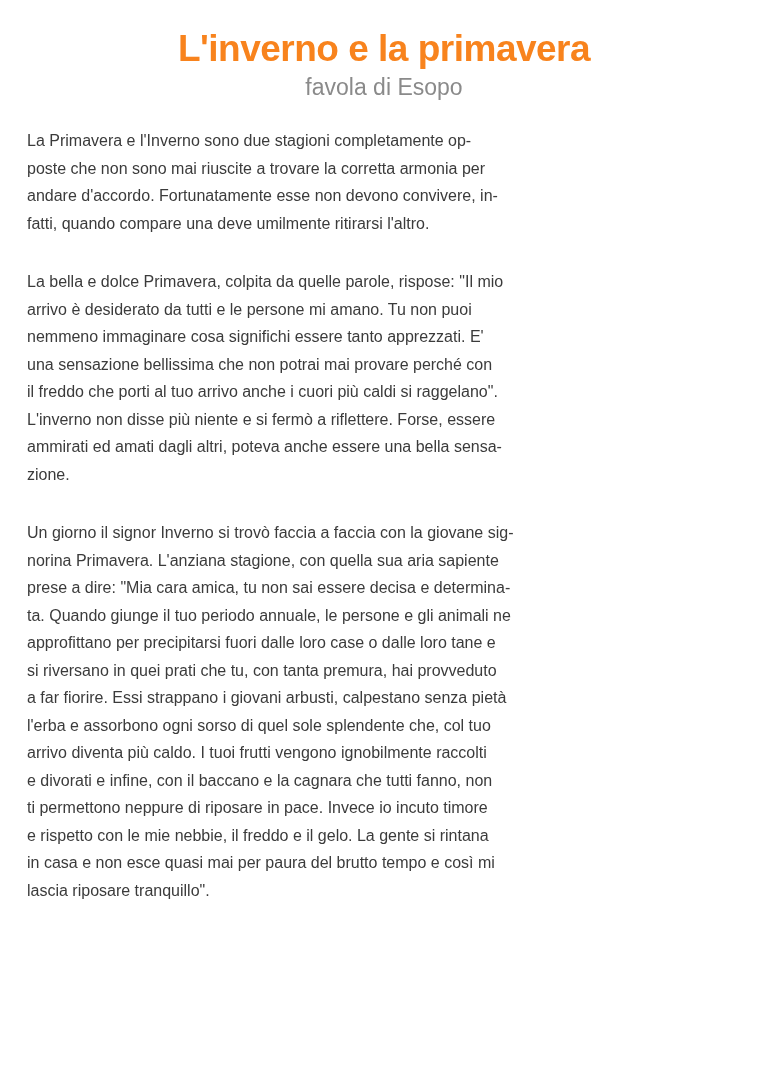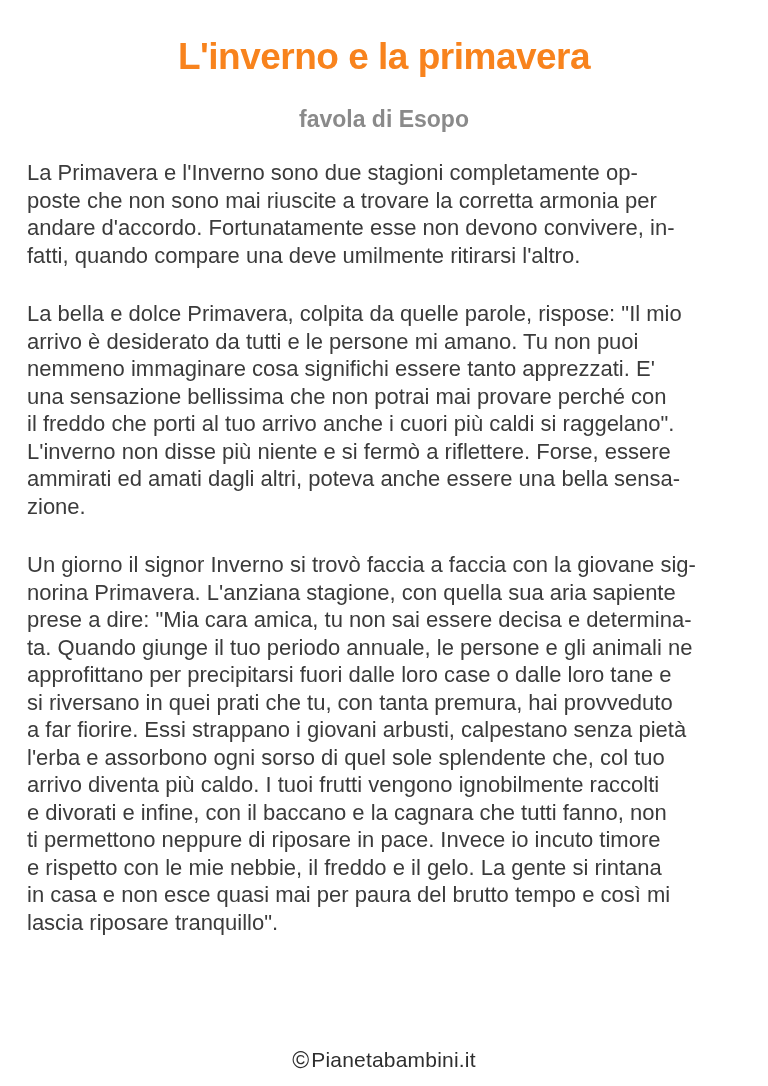--- a/index.html
+++ b/index.html
@@ -11,41 +11,41 @@
     position: relative;
     width: 768px;
     height: 1086px;
     margin: 0 auto;
     background: #ffffff;
     overflow: hidden;
     font-family: "Liberation Sans", sans-serif;
   }
   .doc-title {
     margin: 0;
-    padding-top: 36px;
+    padding-top: 28px;
     text-align: center;
     font-size: 37px;
     font-weight: 700;
     letter-spacing: -0.5px;
     color: #F8831D;
   }
   .doc-subtitle {
-    margin-top: 28px;
+    margin-top: 4px;
     text-align: center;
     font-size: 23px;
-    font-weight: 700;
+    font-weight: 400;
     color: #8a8a8a;
   }
   .doc-body {
     padding: 0 27px;
     margin-top: 26px;
   }
   .doc-body p {
     margin: 0 0 31px 0;
-    font-size: 22px;
+    font-size: 16px;
     line-height: 27.5px;
     font-weight: 400;
     color: #3b3b3b;
     white-space: pre-line;
     text-align: left;
   }
   .doc-footer {
     position: absolute;
     left: 0;
     bottom: 12px;
@@ -96,17 +96,14 @@
 a far fiorire. Essi strappano i giovani arbusti, calpestano senza pietà
 l'erba e assorbono ogni sorso di quel sole splendente che, col tuo
 arrivo diventa più caldo. I tuoi frutti vengono ignobilmente raccolti
 e divorati e infine, con il baccano e la cagnara che tutti fanno, non
 ti permettono neppure di riposare in pace. Invece io incuto timore
 e rispetto con le mie nebbie, il freddo e il gelo. La gente si rintana
 in casa e non esce quasi mai per paura del brutto tempo e così mi
 lascia riposare tranquillo".</p>
   </div>
 
-  <div class="doc-footer">
-    <span class="copyright-glyph">©</span><span class="brand">Pianetabambini.it</span>
-  </div>
 
 </div>
 
 </body></html>

